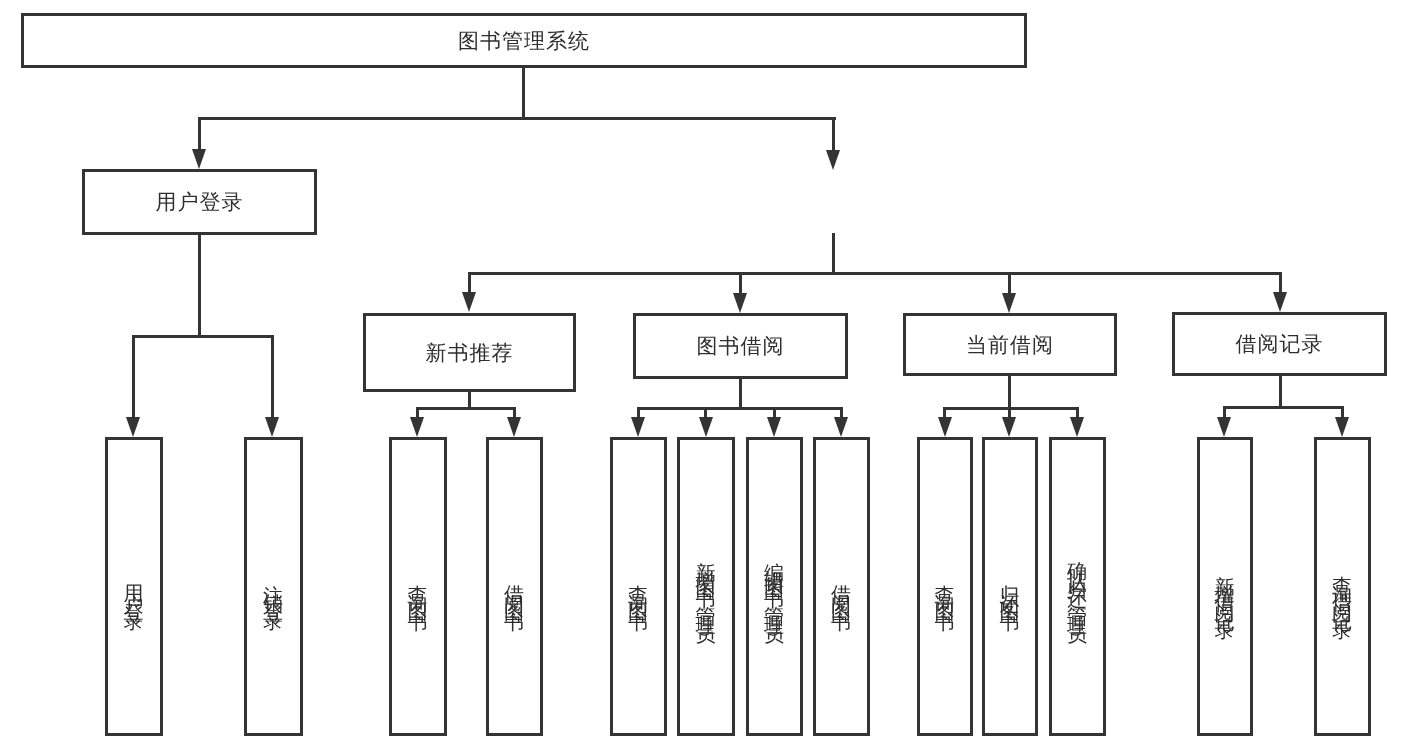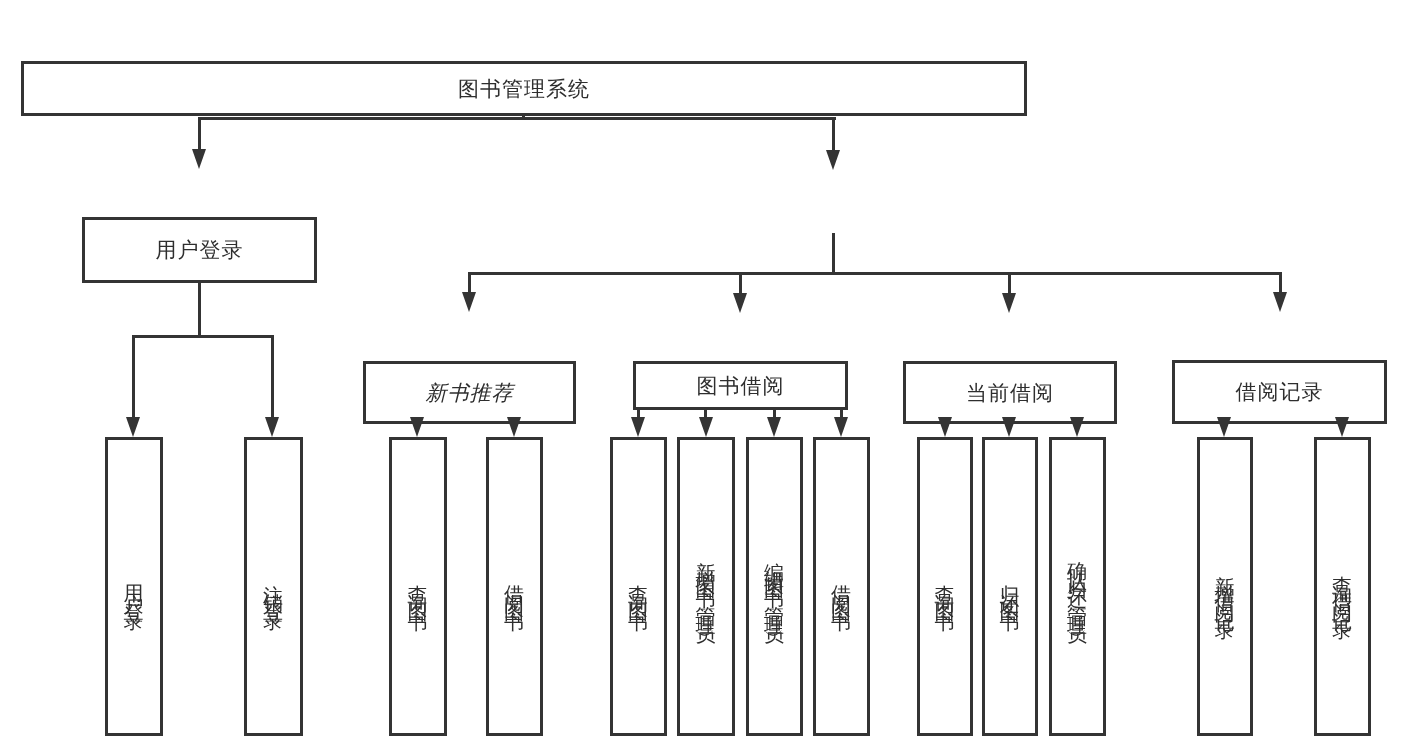--- a/index.html
+++ b/index.html
@@ -4,21 +4,21 @@
 <style>
   html,body{margin:0;padding:0;background:#ffffff;}
   #canvas{
     position:relative;width:1405px;height:747px;background:#ffffff;overflow:hidden;
     font-family:"Liberation Sans","DejaVu Sans",sans-serif;color:#2e2e2e;
   }
   .box{
     position:absolute;box-sizing:border-box;border:3px solid #343434;background:#ffffff;
     display:flex;align-items:center;justify-content:center;z-index:2;
   }
-  .hbox{font-size:21px;letter-spacing:1px;color:#2e2e2e;margin-top:48px;}
+  .hbox{font-size:21px;letter-spacing:1px;color:#2e2e2e;}
   .vbox{
     font-size:20px;color:#2e2e2e;
     writing-mode:vertical-rl;text-orientation:mixed;letter-spacing:9px;
     line-height:1;text-align:center;
   }
   .ln{position:absolute;background:#343434;z-index:1;}
   .arr{
     position:absolute;width:0;height:0;z-index:3;
     border-left:7px solid transparent;border-right:7px solid transparent;
     border-top:20px solid #343434;
@@ -61,24 +61,24 @@
   <div class="ln" style="left:468px;top:272px;width:814px;height:3px;"></div>
   <div class="ln" style="left:468px;top:272px;width:3px;height:20px;"></div>
   <div class="arr" style="left:462px;top:292px;"></div>
   <div class="ln" style="left:739px;top:272px;width:3px;height:21px;"></div>
   <div class="arr" style="left:733px;top:293px;"></div>
   <div class="ln" style="left:1008px;top:272px;width:3px;height:21px;"></div>
   <div class="arr" style="left:1002px;top:293px;"></div>
   <div class="ln" style="left:1279px;top:272px;width:3px;height:20px;"></div>
   <div class="arr" style="left:1273px;top:292px;"></div>
 
-  <div class="box hbox" style="left:363px;top:313px;width:213px;height:63px;font-style:italic;">
+  <div class="box hbox" style="left:363px;top:313px;width:213px;height:79px;">
     <span>新书推荐</span>
   </div>
-  <div class="box hbox" style="left:633px;top:313px;width:215px;height:49px;">
+  <div class="box hbox" style="left:633px;top:313px;width:215px;height:66px;">
     <span>图书借阅</span>
   </div>
   <div class="box hbox" style="left:903px;top:313px;width:214px;height:63px;">
     <span>当前借阅</span>
   </div>
   <div class="box hbox" style="left:1172px;top:312px;width:215px;height:64px;">
     <span>借阅记录</span>
   </div>
 
   <div class="ln" style="left:468px;top:376px;width:3px;height:31px;"></div>

